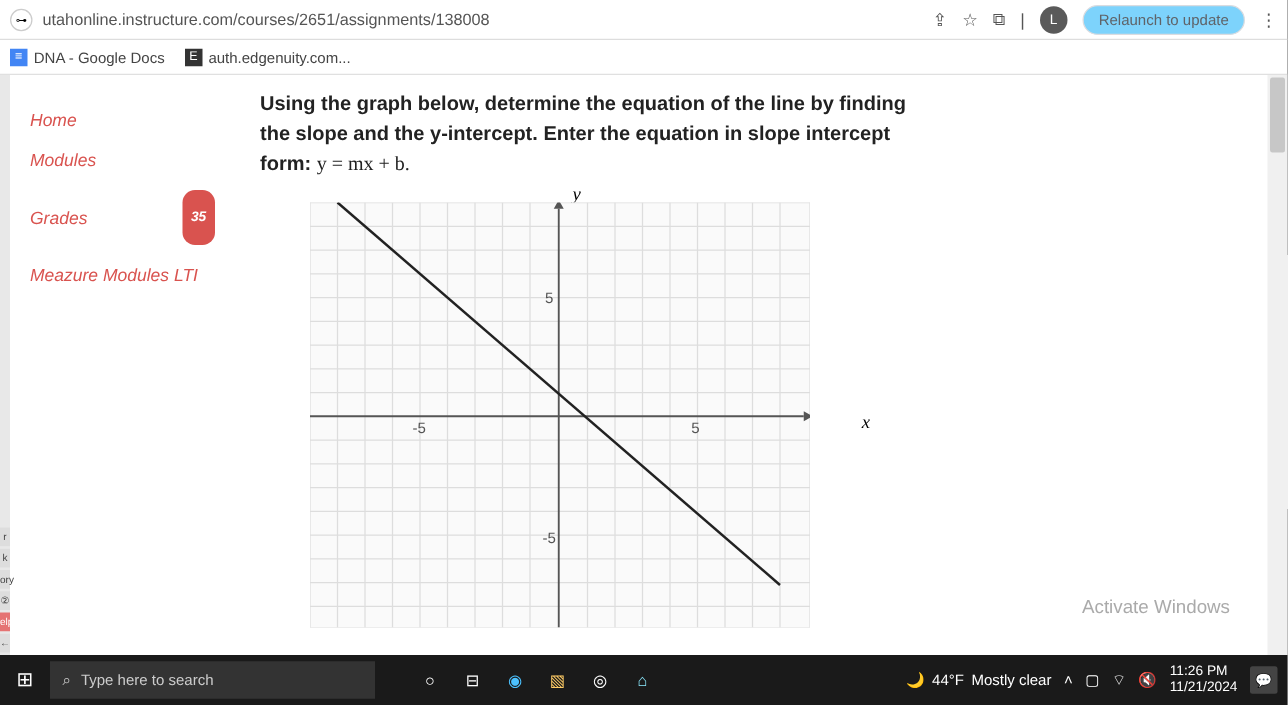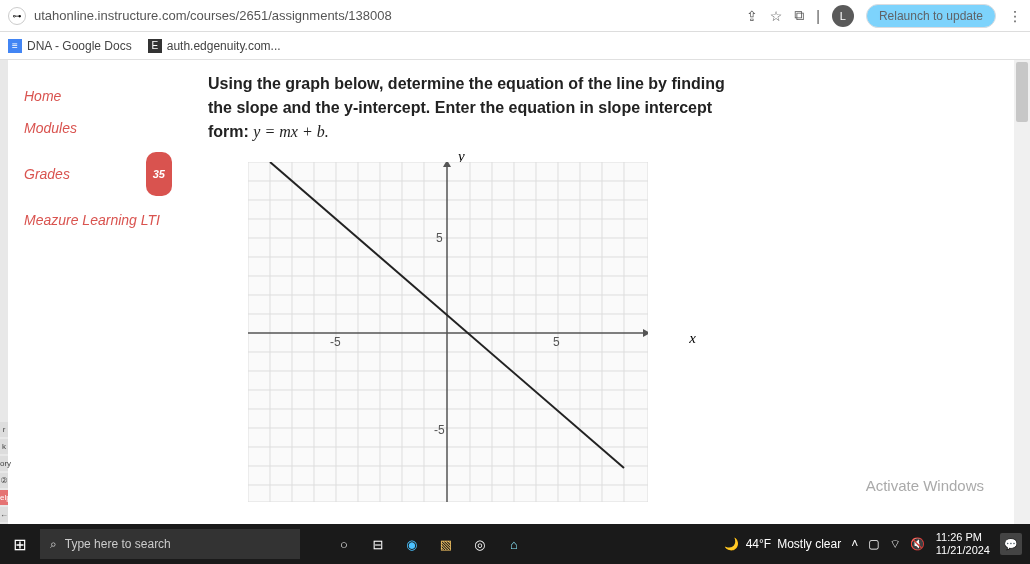--- a/index.html
+++ b/index.html
@@ -24,21 +24,21 @@
 .left-edge { width: 8px; background: #e8e8e8; display: flex; flex-direction: column; justify-content: flex-end; }
 .edge-item { font-size: 8px; color: #444; padding: 3px 0; text-align: center; background: #ddd; margin-bottom: 2px; }
 .edge-help { background: #e57373; color: #fff; }
 
 .sidebar { width: 180px; padding: 20px 12px; font-style: italic; }
 .nav-item { padding: 8px 4px; font-size: 14px; color: #d9534f; cursor: pointer; display: flex; align-items: center; justify-content: space-between; }
 .badge { background: #d9534f; color: #fff; border-radius: 10px; padding: 16px 7px; font-size: 11px; font-weight: bold; }
 
 .main { flex: 1; padding: 12px 20px; position: relative; }
 .prompt { font-size: 16px; line-height: 1.5; font-weight: bold; color: #222; margin-bottom: 8px; max-width: 520px; }
-.formula { font-family: "Times New Roman", serif; font-style: italic; font-weight: normal; }
+.formula { font-family: "Times New Roman", serif; font-weight: normal; }
 
 .graph-wrap { position: relative; width: 430px; height: 360px; margin-left: 40px; }
 .axis-label-y { position: absolute; top: -4px; left: 210px; font-style: italic; font-family: "Times New Roman", serif; font-size: 15px; }
 .axis-label-x { position: absolute; top: 178px; right: -18px; font-style: italic; font-family: "Times New Roman", serif; font-size: 15px; }
 .graph { position: absolute; top: 10px; left: 0; width: 400px; height: 340px; background: #fafafa; }
 .graph svg { width: 100%; height: 100%; }
 .cursor { position: absolute; top: 145px; left: 135px; font-family: "Times New Roman", serif; font-size: 16px; }
 
 .watermark { position: absolute; right: 30px; bottom: 30px; color: #aaa; font-size: 15px; text-align: right; }
 .watermark .sub { font-size: 12px; color: #bbb; }
@@ -100,21 +100,21 @@
         <span>Home</span>
       </div>
     <div class="nav-item">
         <span>Modules</span>
       </div>
     <div class="nav-item">
       <span>Grades</span>
       <span class="badge">35</span>
     </div>
     <div class="nav-item">
-        <span>Meazure Learning LTI</span>
+        <span>Meazure Modules LTI</span>
       </div>
   </div>
 
   <div class="main">
     <div class="prompt">
       <span>Using the graph below, determine the equation of the line by finding</span><br>
       <span>the slope and the y-intercept. Enter the equation in slope intercept</span><br>
       <span>form: </span><span class="formula">y = mx + b.</span>
     </div>
 

